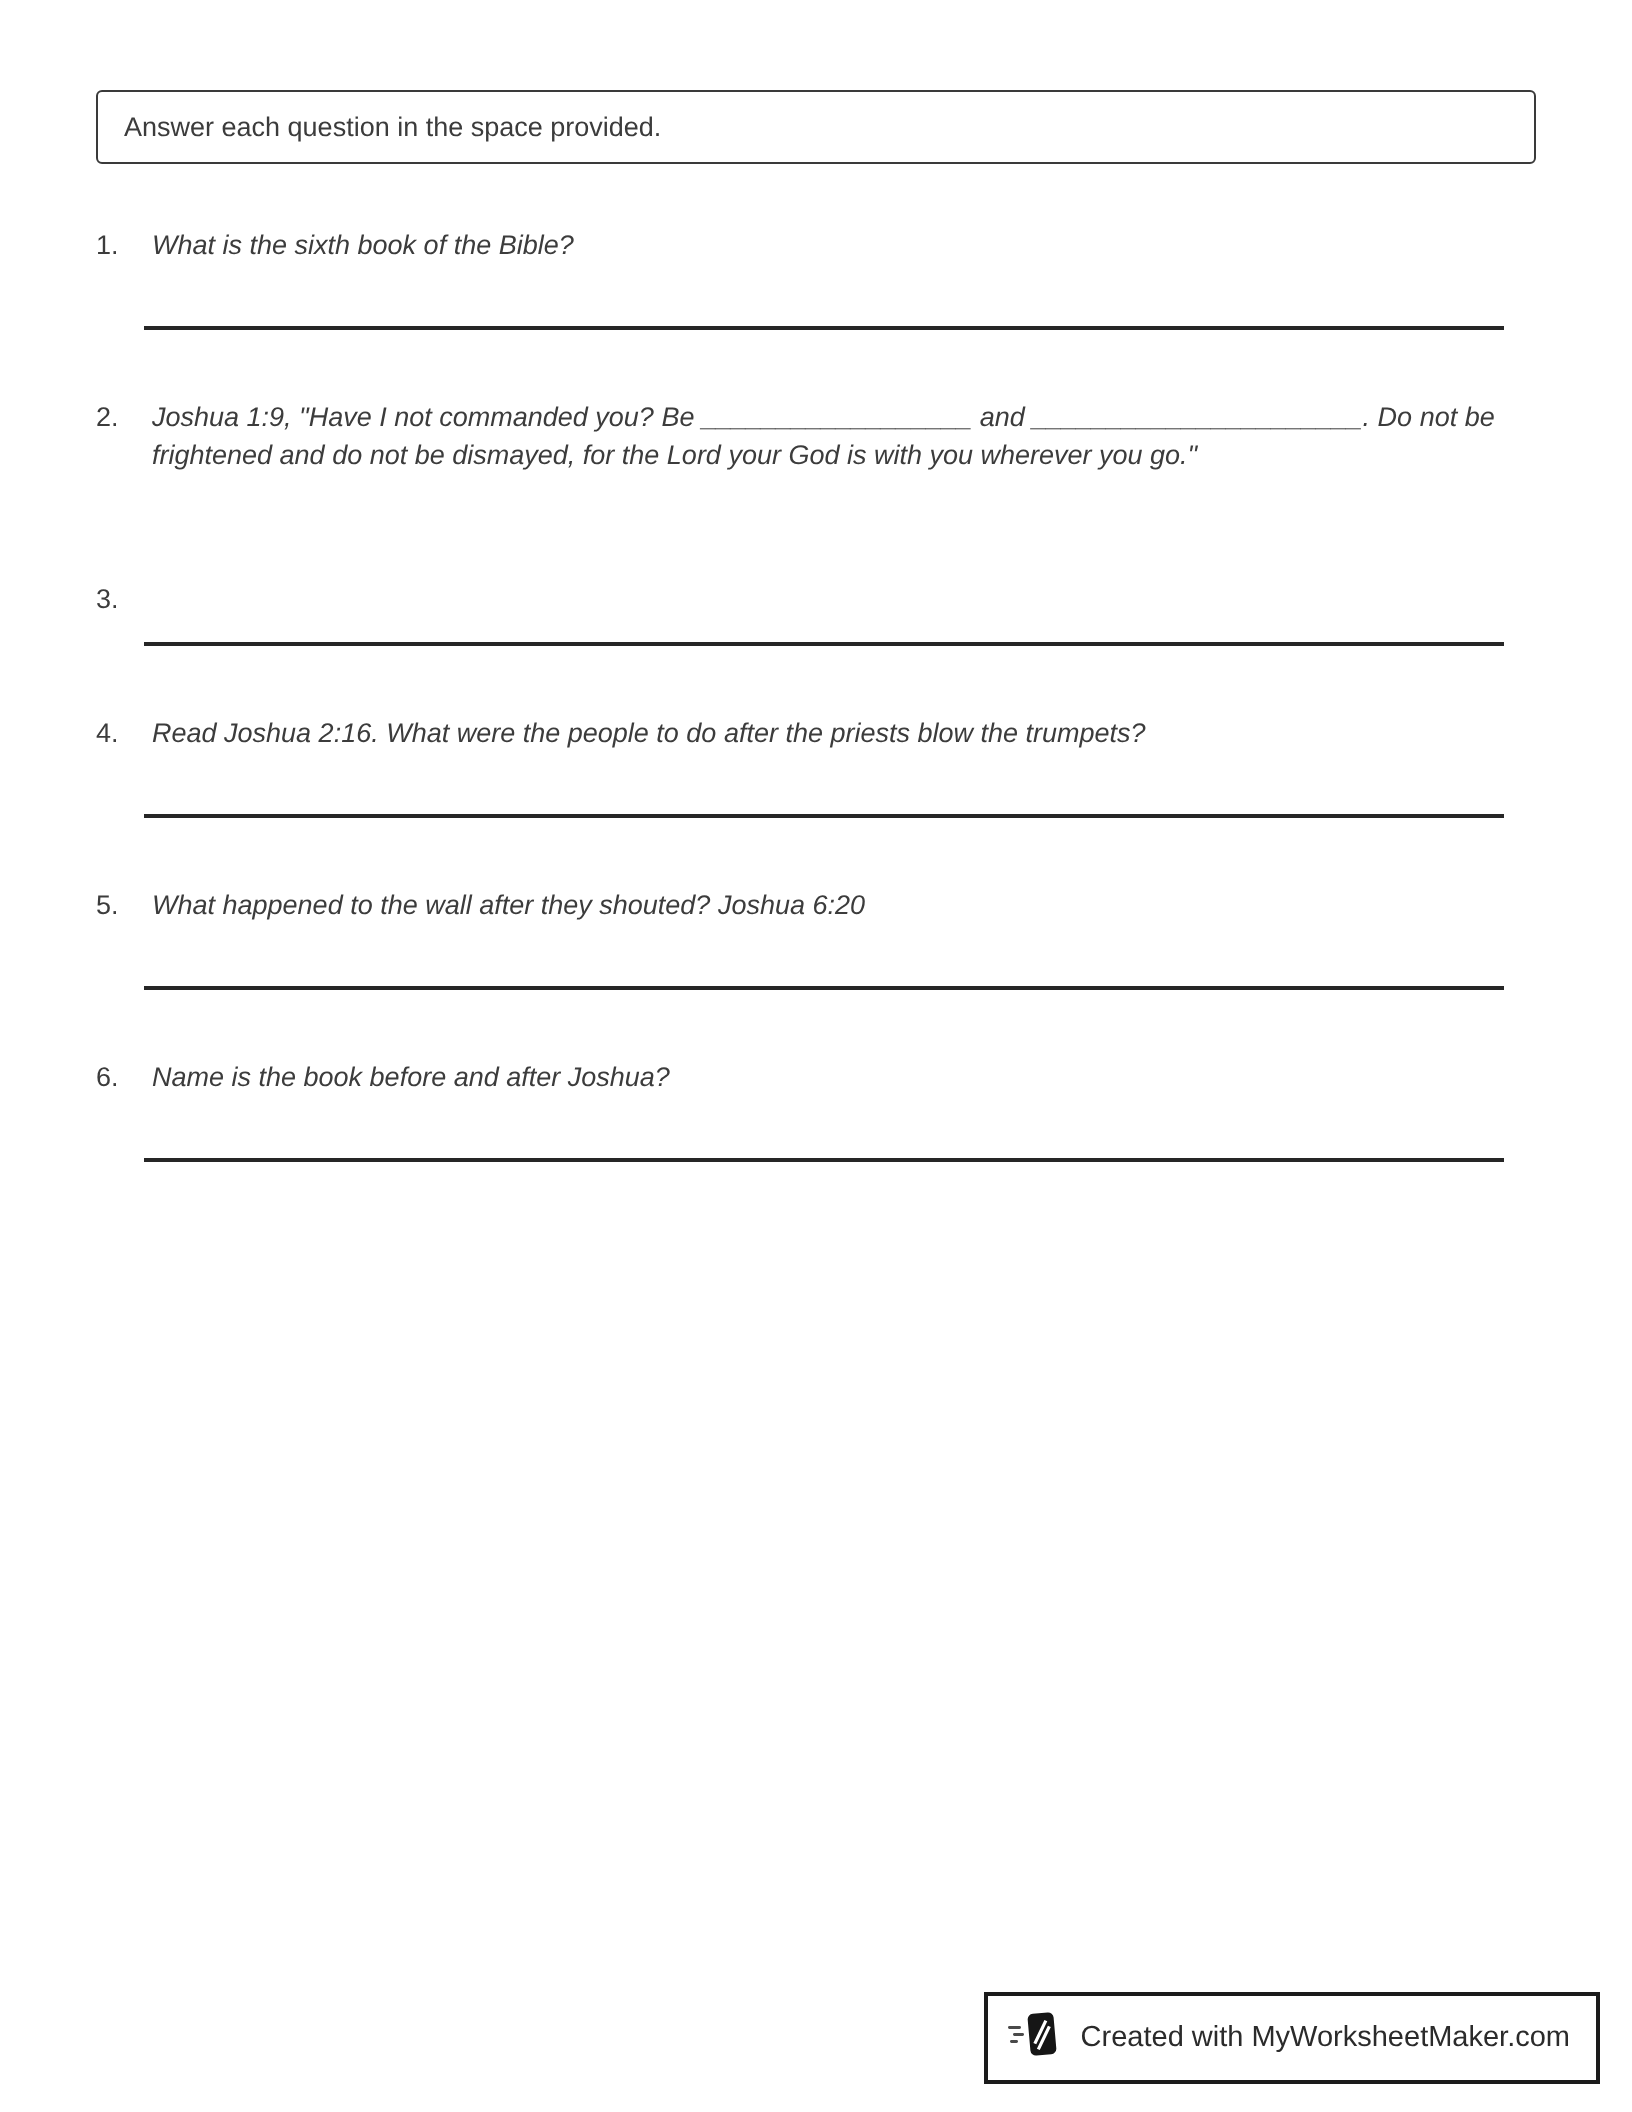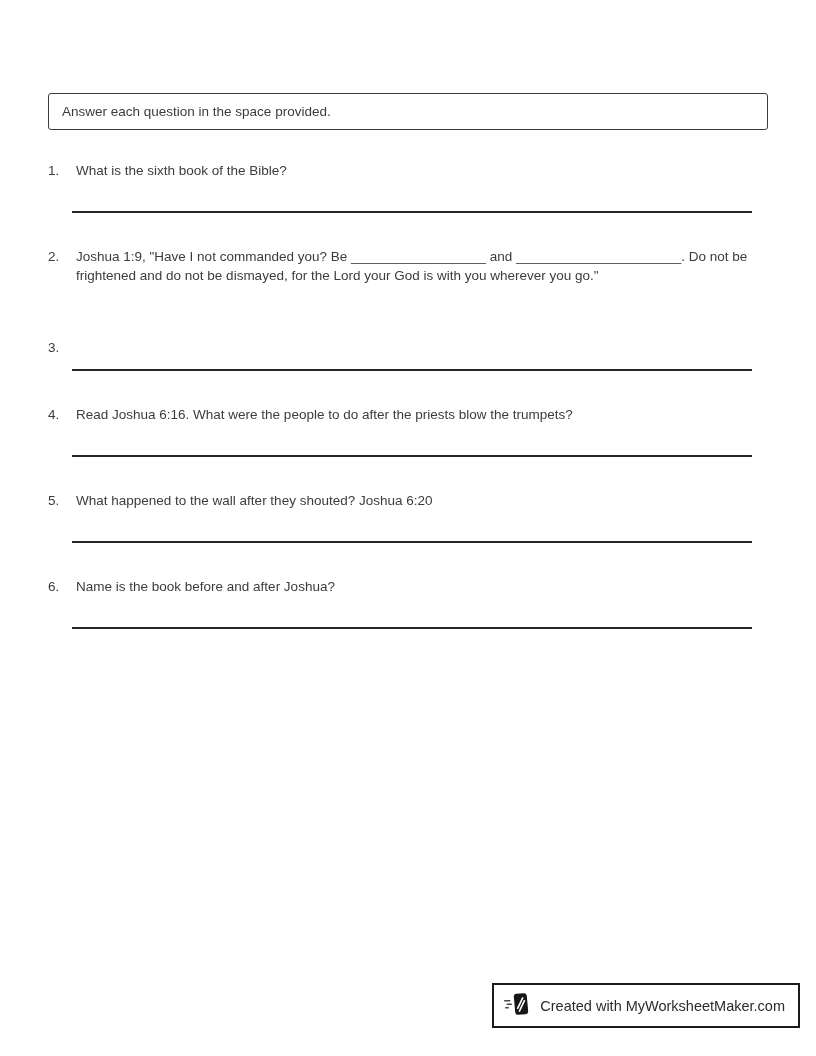--- a/index.html
+++ b/index.html
@@ -34,47 +34,46 @@
     font-size: 17px;
     color: #1a1a1a;
   }
   .fill-row .label { white-space: nowrap; padding-bottom: 1px; }
   .fill-line { border-bottom: 1.5px solid #1a1a1a; height: 18px; }
   .name-line { width: 183px; margin-left: 14px; }
   .date-line { width: 192px; margin-left: 7px; }
 
   
   .instruction-box {
-    margin-top: 48px;
     border: 1.5px solid #3a3a3a;
     border-radius: 3px;
     padding: 8px 13px;
     font-size: 13.5px;
     line-height: 19px;
     color: #3c3c3c;
   }
 
   
   .questions { margin-top: 31px; }
   .question { display: flex; margin-bottom: 34px; }
   .question.no-line { margin-bottom: 53px; }
   .q-num { flex: none; width: 28px; font-size: 13.5px; line-height: 19px; color: #3c3c3c; }
-  .q-body { flex: 1; min-width: 0; }
+  .q-body { flex: 1; min-width: 0; font-style: italic; }
   .q-text { font-size: 13.5px; line-height: 19px; color: #3c3c3c; word-wrap: break-word; }
   .answer-line {
     border-bottom: 2.5px solid #262626;
     margin: 31px 16px 0 -4px;
     height: 0;
   }
 
   
   .footer-credit {
     position: absolute;
     right: 16px;
-    bottom: 28px;
+    bottom: 14px;
     border: 2px solid #1b1b1b;
     background: #ffffff;
     display: flex;
     align-items: center;
     padding: 7px 13px 7px 10px;
     font-size: 14.5px;
     color: #2b2b2b;
   }
   .footer-credit .logo { margin-right: 9px; display: block; }
 </style>
@@ -108,21 +107,21 @@
     <div class="question">
       <div class="q-num">3.</div>
       <div class="q-body">
         <div class="answer-line"></div>
       </div>
     </div>
 
     <div class="question">
       <div class="q-num">4.</div>
       <div class="q-body">
-        <div class="q-text">Read Joshua 6:16. What were the people to do after the priests blow the trumpets?</div>
+        <div class="q-text">Read Joshua 2:16. What were the people to do after the priests blow the trumpets?</div>
         <div class="answer-line"></div>
       </div>
     </div>
 
     <div class="question">
       <div class="q-num">5.</div>
       <div class="q-body">
         <div class="q-text">What happened to the wall after they shouted? Joshua 6:20</div>
         <div class="answer-line"></div>
       </div>

